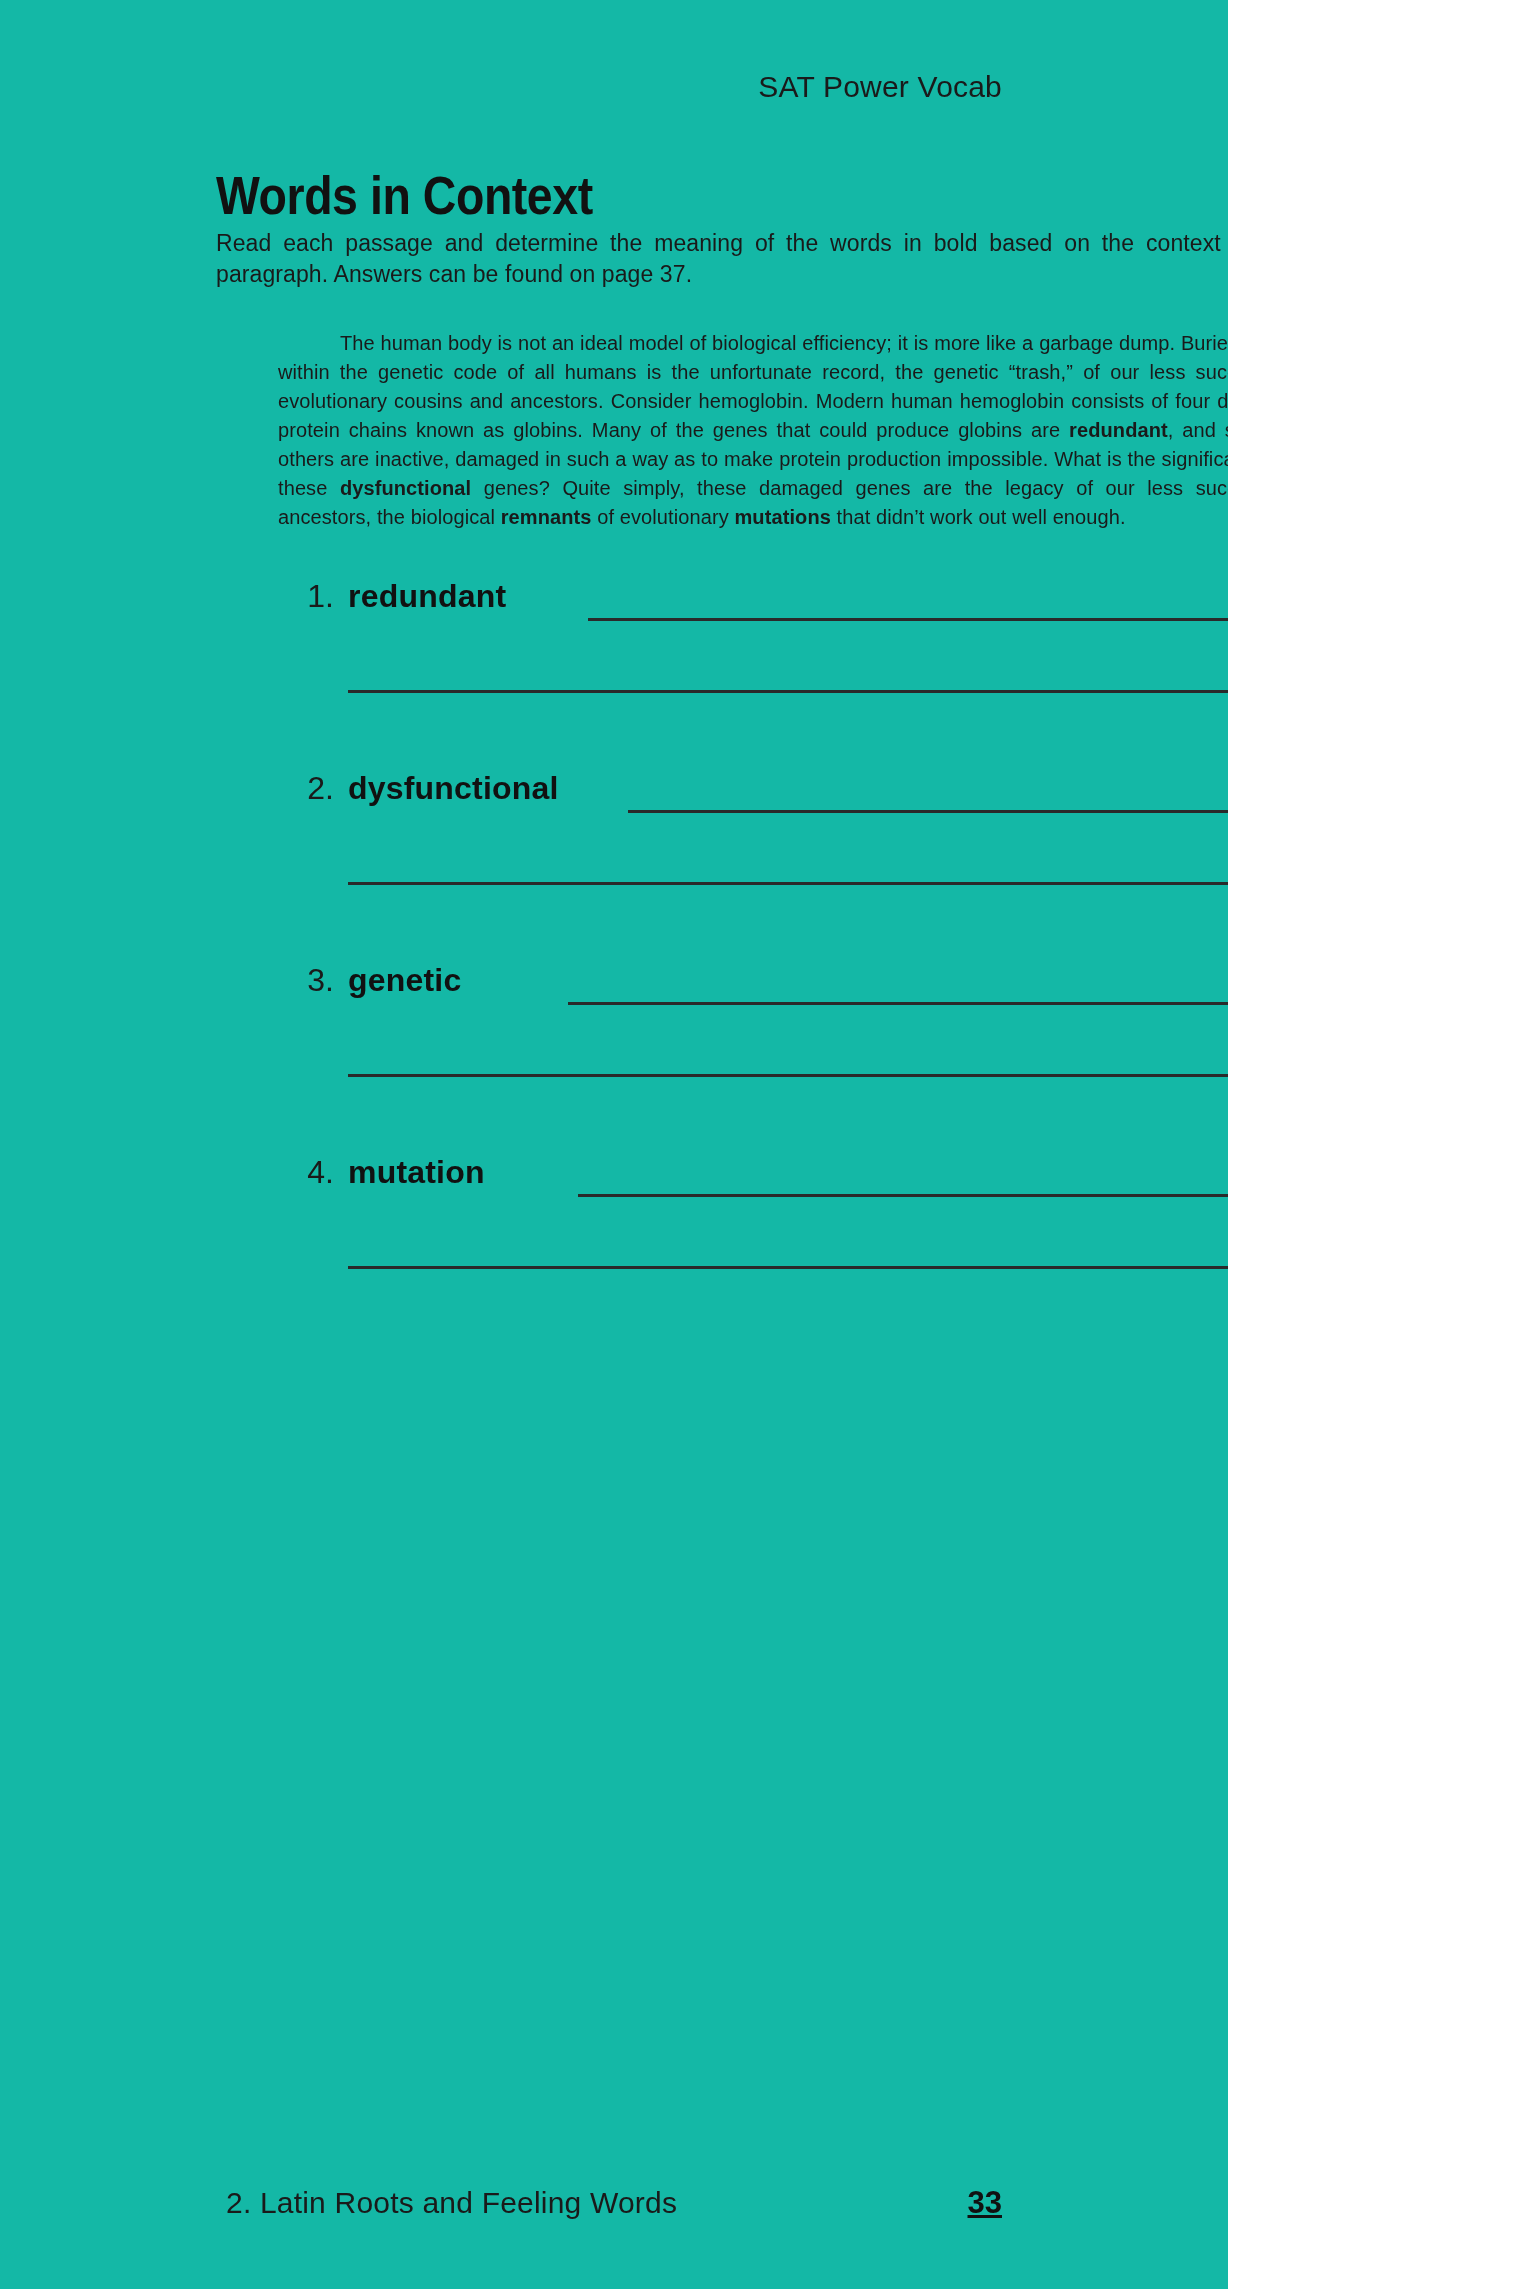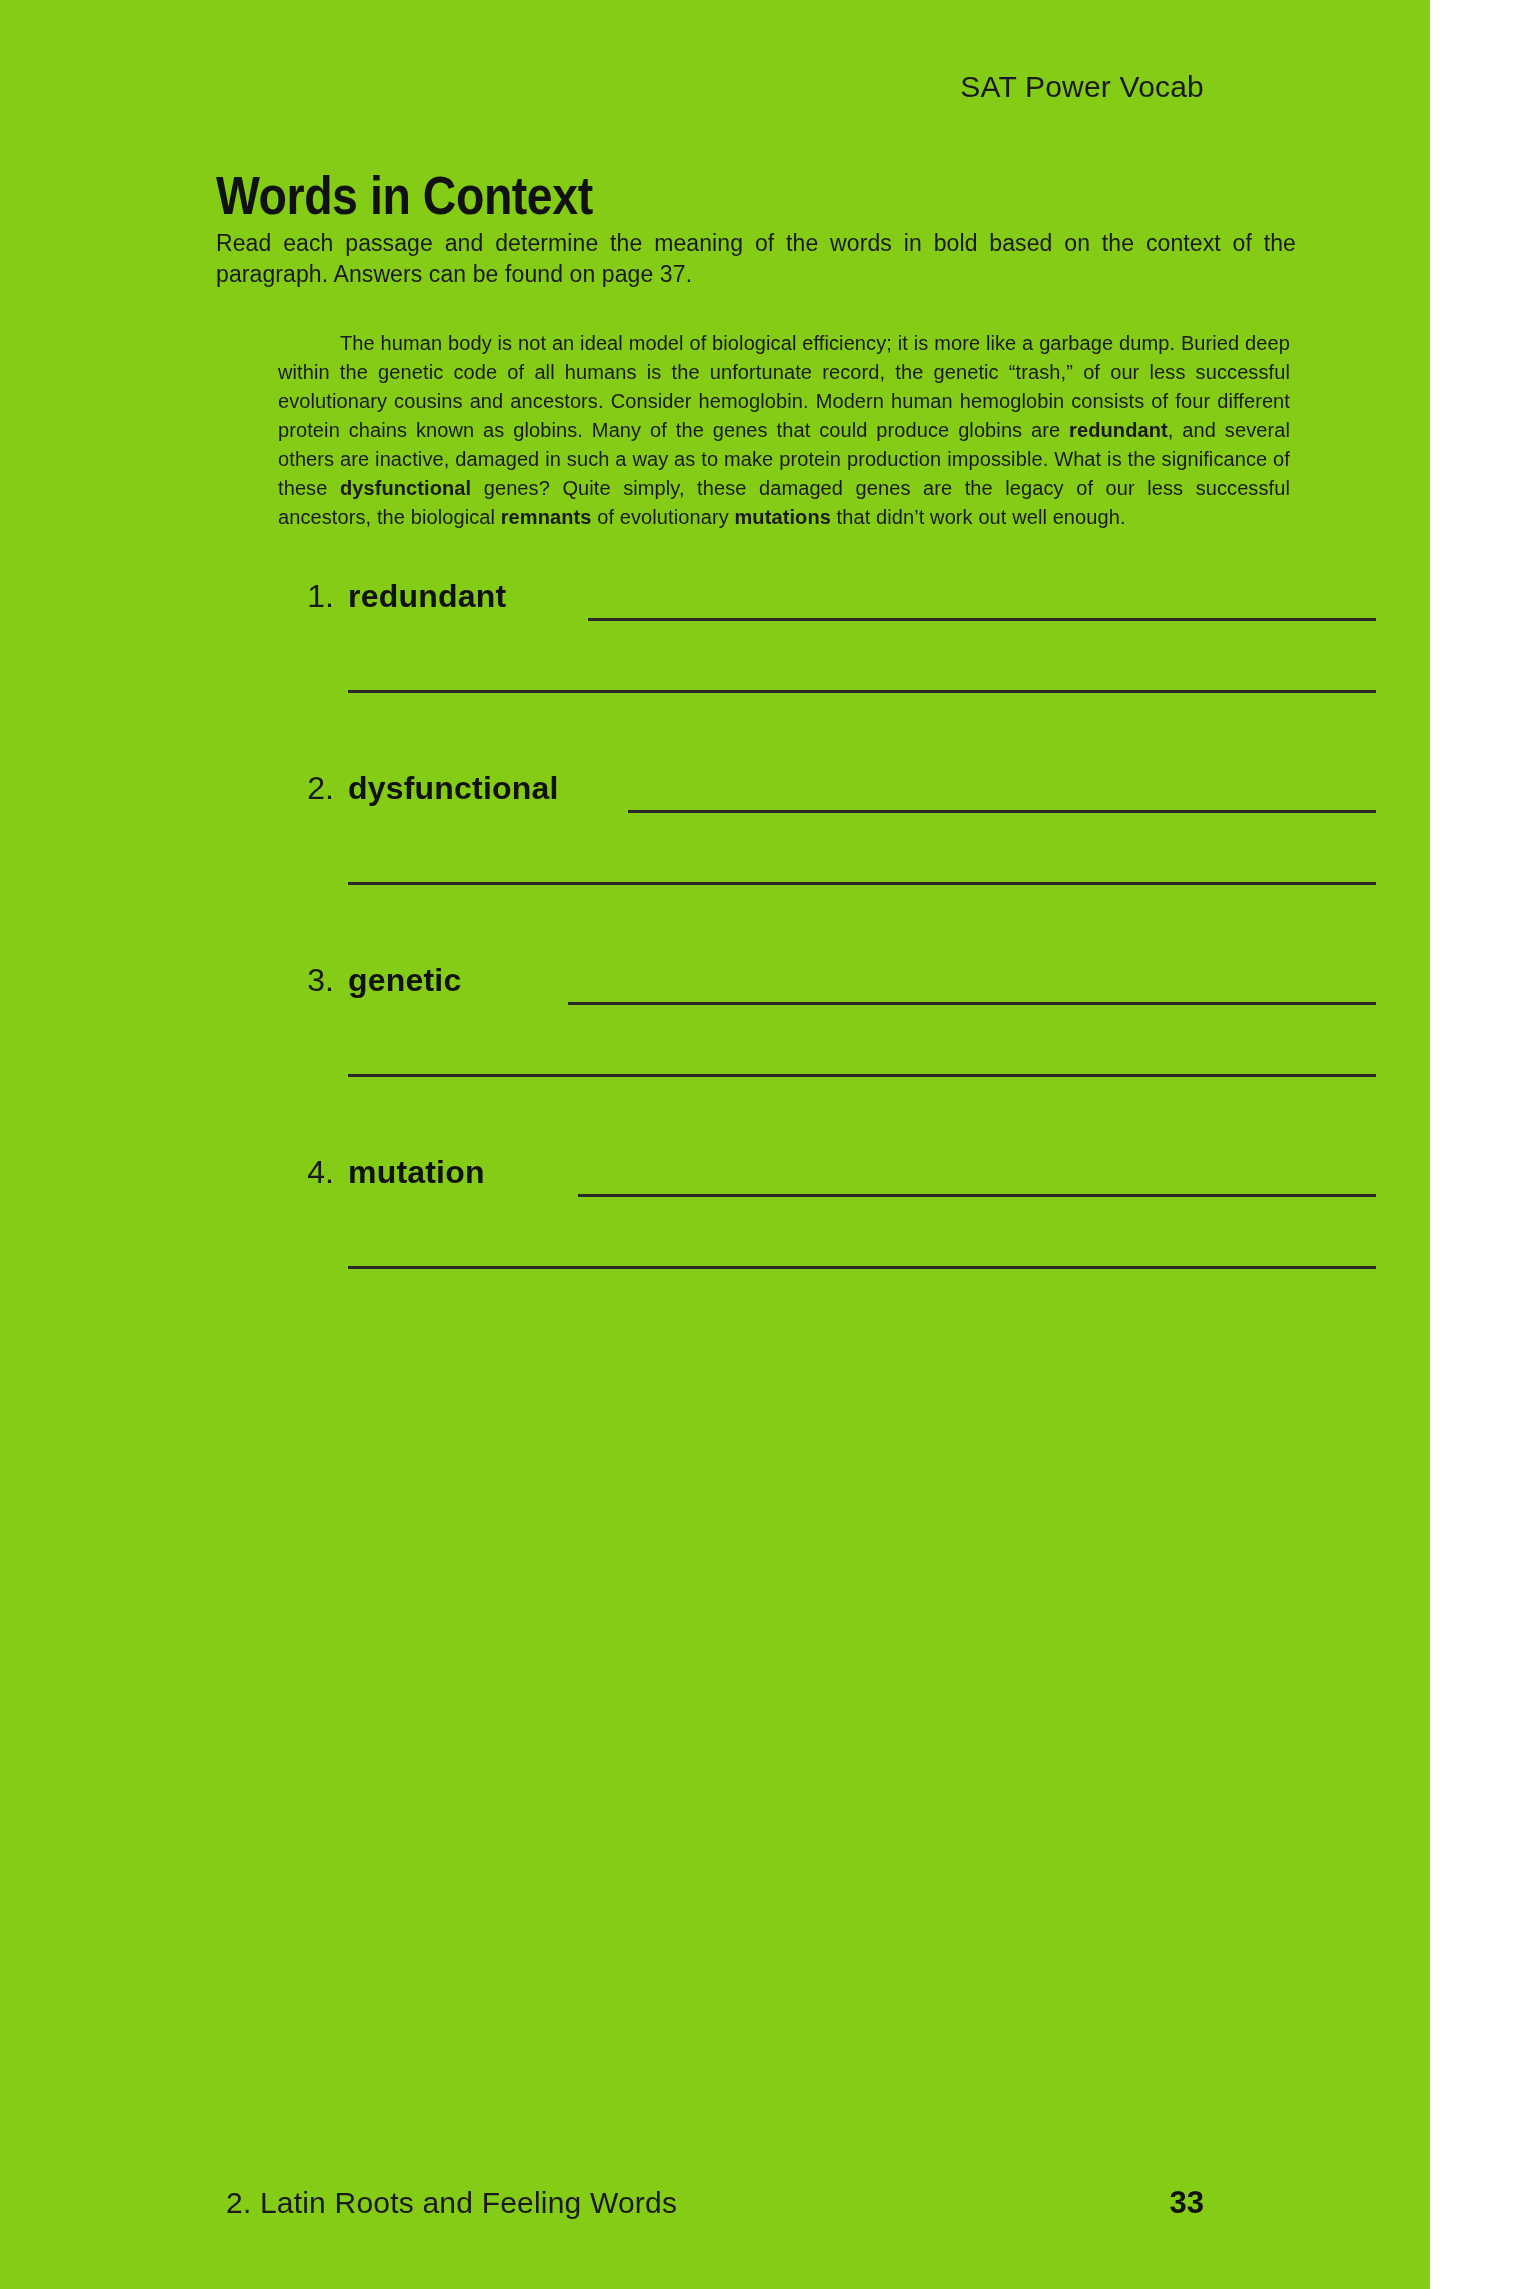--- a/index.html
+++ b/index.html
@@ -8,23 +8,23 @@
     background: #ffffff;
   }
 
   body {
     font-family: "Liberation Sans", "DejaVu Sans", sans-serif;
     color: #111111;
   }
 
   #page {
     position: relative;
-    width: 1430px;
+    width: 1228px;
     height: 2289px;
-    background: #84cc16;
+    background: #14b8a6;
     overflow: hidden;
     box-sizing: border-box;
   }
 
   
   .running-head {
     position: absolute;
     top: 70px;
     left: 226px;
     right: 226px;
@@ -157,20 +157,21 @@
 
   .footer-left {
     font-weight: 400;
     letter-spacing: 0.2px;
   }
 
   .footer-page {
     font-weight: 700;
     font-size: 31px;
     color: #111111;
+    text-decoration: underline;
   }
 </style>
 </head>
 <body>
 
 <div id="page">
 
   <div class="running-head">SAT Power Vocab</div>
 
   <div class="content">

